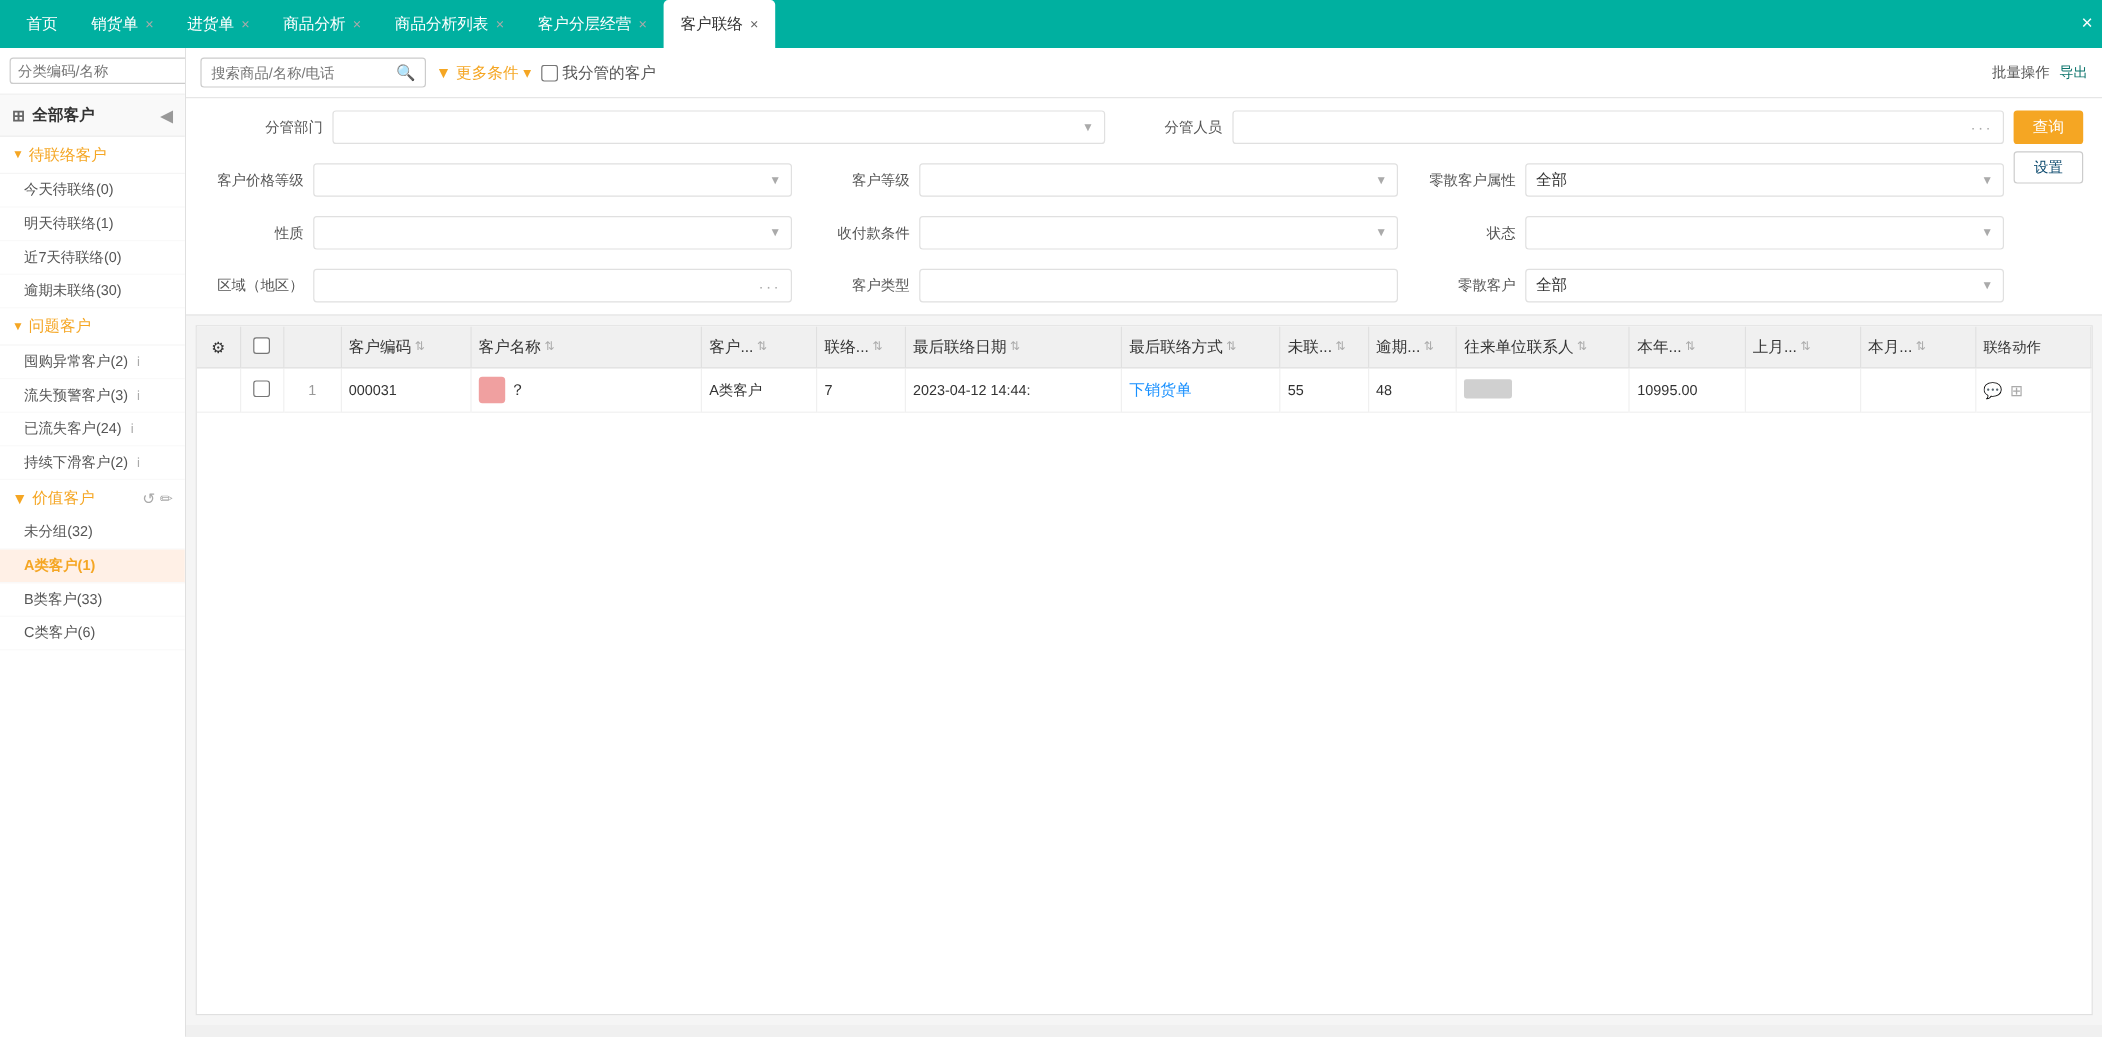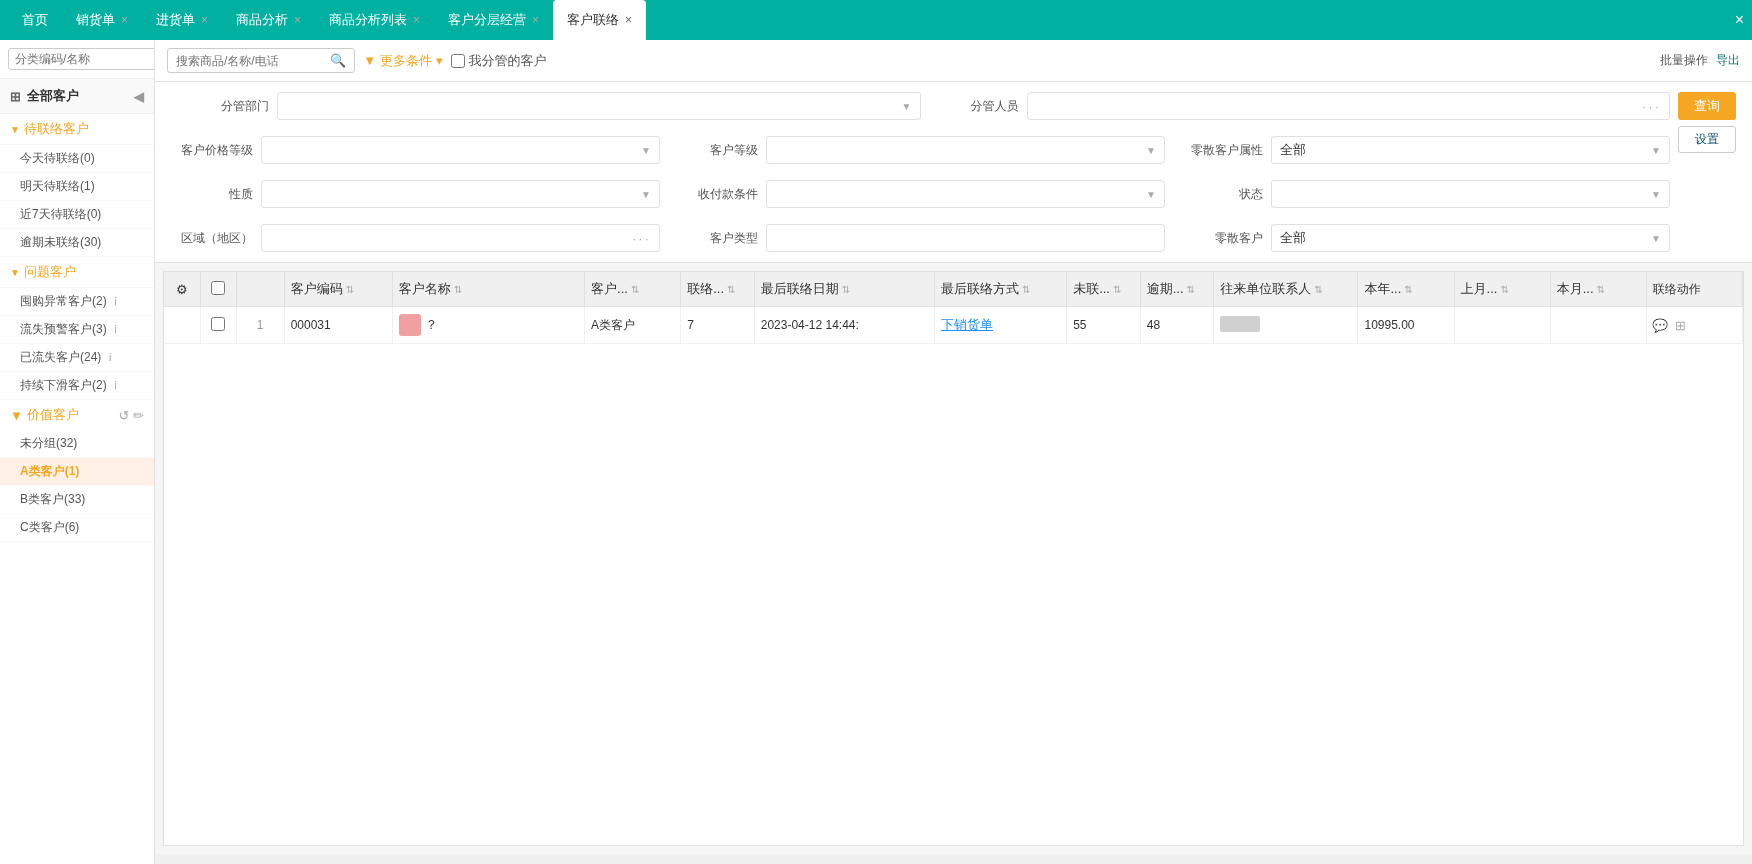--- a/index.html
+++ b/index.html
@@ -103,21 +103,21 @@
     thead th {
       padding: 8px 6px; text-align: left; font-size: 12px; color: #333; font-weight: normal;
       border-right: 1px solid #e0e0e0; border-bottom: 1px solid #e0e0e0; white-space: nowrap;
       user-select: none; cursor: pointer;
     }
     thead th .th-inner { display: flex; align-items: center; gap: 3px; }
     thead th .sort-icon { color: #aaa; font-size: 10px; }
     tbody tr { border-bottom: 1px solid #f0f0f0; }
     tbody td { padding: 7px 6px; font-size: 12px; color: #333; border-right: 1px solid #f0f0f0; white-space: nowrap; }
     .row-num { color: #999; text-align: center; }
-    .link-text { color: #1890ff; text-decoration: underline; cursor: pointer; }
+    .link-text { color: #1890ff; cursor: pointer; }
     .action-icons { display: flex; gap: 6px; align-items: center; color: #aaa; cursor: pointer; }
     .gear-col { width: 30px; text-align: center; }
     .check-col { width: 30px; text-align: center; }
 
     
     .pagination {
       display: flex; align-items: center; justify-content: flex-end; padding: 8px 16px;
       background: #fff; border-top: 1px solid #e0e0e0; gap: 6px; font-size: 12px; color: #555;
     }
     .pagination select { border: 1px solid #ccc; border-radius: 3px; padding: 2px 4px; font-size: 12px; }

